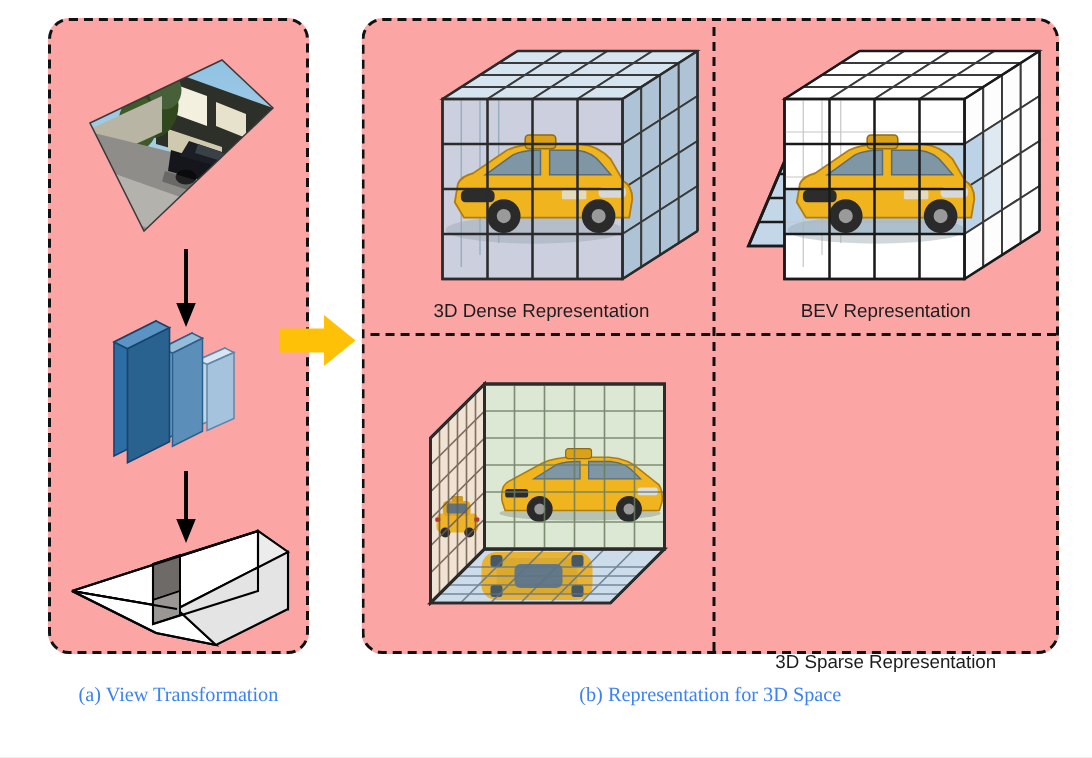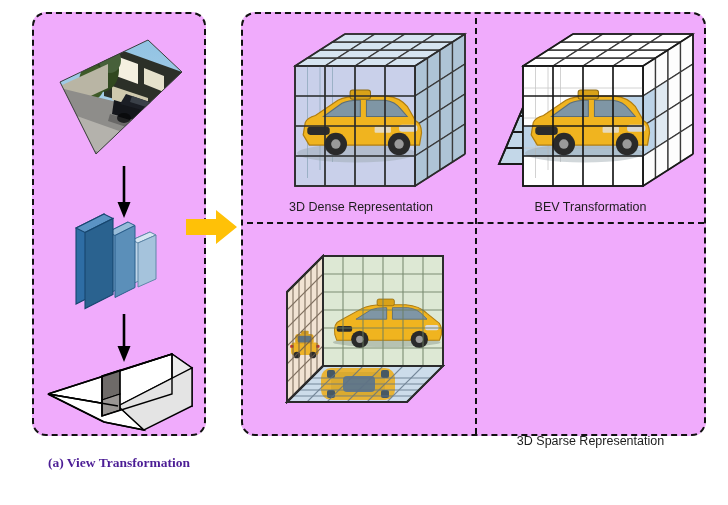--- a/index.html
+++ b/index.html
@@ -6,44 +6,44 @@
   body{
     width:728px;height:505px;position:relative;overflow:hidden;
     font-family:"Liberation Sans", sans-serif;
     -webkit-font-smoothing:antialiased;
   }
   .figure{position:absolute;left:0;top:0;width:728px;height:505px;}
 
   
   .panel{
     position:absolute;
-    background:#f0abfc;
+    background:#fca5a5;
     border:2.5px dashed #111;
     border-radius:14px;
     box-sizing:border-box;
   }
   #panel-a{left:32px;top:12px;width:174px;height:424px;}
   #panel-b{left:241px;top:12px;width:465px;height:424px;}
 
   .divider-v{
     position:absolute;left:232px;top:4px;width:0;height:416px;
     border-left:2.5px dashed #111;
   }
   .divider-h{
     position:absolute;left:4px;top:208px;width:457px;height:0;
     border-top:2.5px dashed #111;
   }
 
   
   .caption{
     position:absolute;
     font-family:"Liberation Serif", serif;
-    font-weight:bold;
+    font-weight:normal;
     font-size:13.5px;
-    color:#4c1d95;
+    color:#3b82f6;
     white-space:nowrap;
   }
   #caption-a{left:10px;top:455px;width:218px;text-align:center;}
   #caption-b{left:241px;top:455px;width:465px;text-align:center;}
 
   
   .cell-label{
     position:absolute;
     font-family:"Liberation Sans", sans-serif;
     font-size:12.5px;
@@ -490,19 +490,20 @@
       <g stroke="#1a1a1a" stroke-width="1.7" fill="none">
         <line x1="30" y1="42" x2="80" y2="10"></line>
         <line x1="150" y1="42" x2="200" y2="10"></line>
         <line x1="150" y1="162" x2="200" y2="130"></line>
         <line x1="80" y1="10" x2="200" y2="10"></line>
         <line x1="200" y1="10" x2="200" y2="130"></line>
       </g>
     </svg>
 
     <div class="cell-label" id="lbl-dense">3D Dense Representation</div>
-    <div class="cell-label" id="lbl-bev">BEV Transformation</div>
+    <div class="cell-label" id="lbl-bev">BEV Representation</div>
     <div class="cell-label" id="lbl-sparse">3D Sparse Representation</div>
   </div>
 
   <div class="caption" id="caption-a">(a) View Transformation</div>
+  <div class="caption" id="caption-b">(b) Representation for 3D Space</div>
 
 </div>
 
 </body></html>

